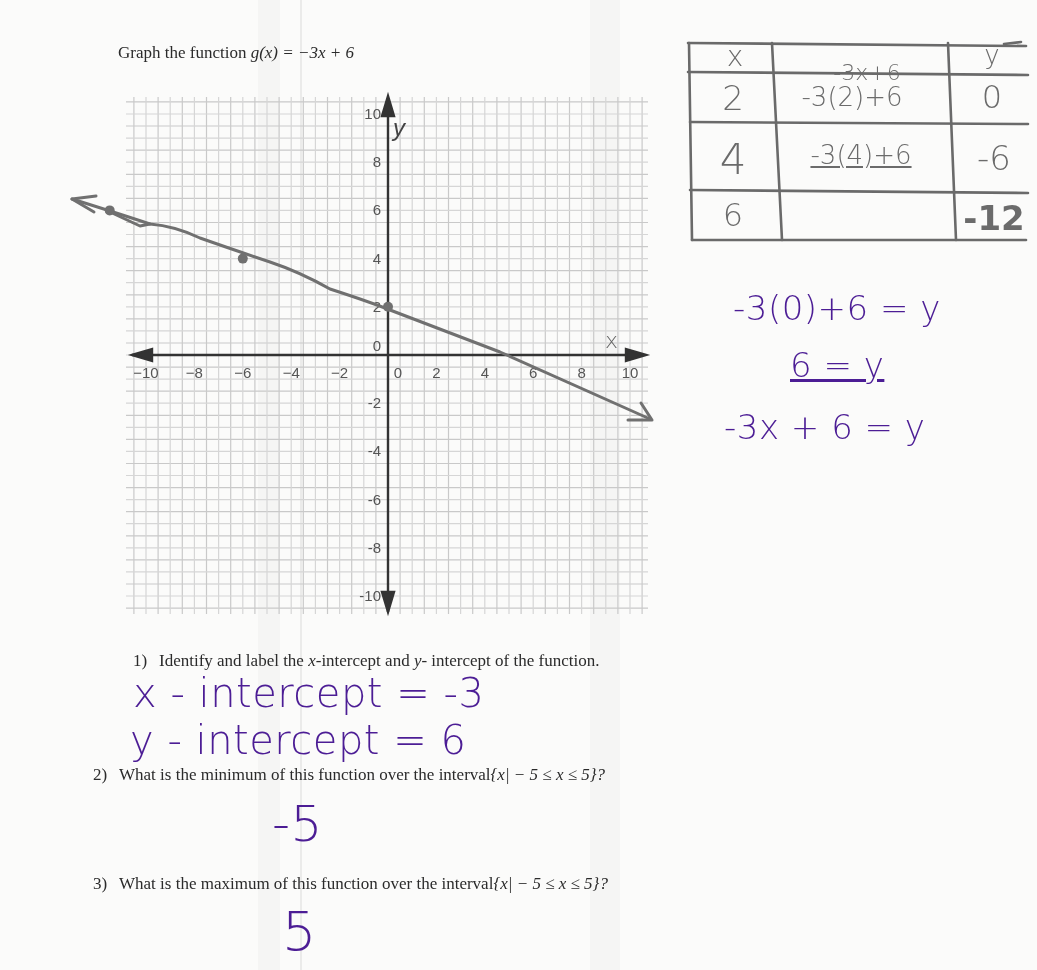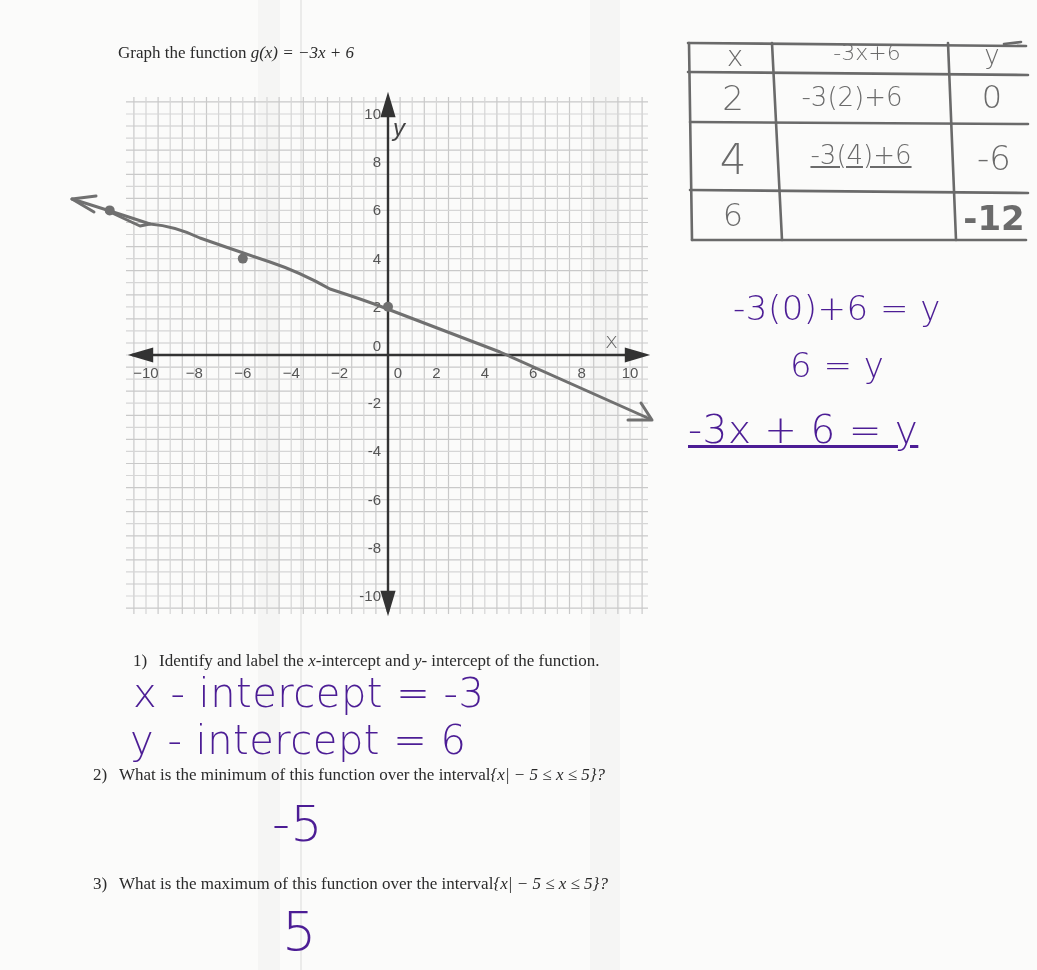--- a/index.html
+++ b/index.html
@@ -176,38 +176,38 @@
       <path d="M2,32 L342,35"></path>
       <path d="M4,82 L342,84"></path>
       <path d="M4,150 L342,153"></path>
       <path d="M6,200 L340,200"></path>
       <path d="M3,3 L6,200"></path>
       <path d="M86,3 L96,200"></path>
       <path d="M262,3 L270,200"></path>
     </g>
   </svg>
   <div class="hcell" style="left:14px;top:0px;width:70px;font-size:28px;">x</div>
-  <div class="hcell" style="left:96px;top:0;width:170px;font-size:22px;">-3x+6</div>
+  <div class="hcell" style="left:96px;top:20px;width:170px;font-size:22px;">-3x+6</div>
   <div class="hcell" style="left:272px;top:0px;width:68px;font-size:26px;">y</div>
 
   <div class="hcell" style="left:8px;top:38px;width:78px;font-size:34px;">2</div>
   <div class="hcell" style="left:96px;top:42px;width:140px;font-size:26px;">-3(2)+6</div>
   <div class="hcell" style="left:272px;top:38px;width:68px;font-size:32px;">0</div>
 
   <div class="hcell" style="left:8px;top:95px;width:78px;font-size:42px;">4</div>
   <div class="hcell" style="left:100px;top:100px;width:150px;font-size:26px;text-decoration:underline;">-3(4)+6</div>
   <div class="hcell" style="left:272px;top:98px;width:72px;font-size:34px;">-6</div>
 
   <div class="hcell" style="left:8px;top:156px;width:78px;font-size:32px;">6</div>
   <div class="hcell" style="left:272px;top:158px;width:72px;font-size:34px;font-weight:bold;">-12</div>
 </div>
 
 <div class="hand" style="left:733px;top:288px;font-size:34px;">-3(0)+6 = y</div>
-<div class="hand" style="left:790px;top:345px;font-size:34px;">6 = y</div>
-<div class="hand" style="left:688px;top:407px;font-size:39px;text-decoration:underline;">-3x + 6 = y</div>
+<div class="hand" style="left:790px;top:345px;font-size:34px;text-decoration:underline;">6 = y</div>
+<div class="hand" style="left:724px;top:407px;font-size:34px;">-3x + 6 = y</div>
 
 <div class="print" style="left:93px;top:651px;margin-left:40px;">
   <span class="qnum">1)</span><span>Identify and label the </span><i>x</i><span>-intercept and </span><i>y</i><span>- intercept of the function.</span>
 </div>
 <div class="hand" style="left:133px;top:670px;font-size:40px;">x - intercept = -3</div>
 <div class="hand" style="left:130px;top:717px;font-size:40px;">y - intercept = 6</div>
 
 <div class="print" style="left:93px;top:765px;">
   <span class="qnum">2)</span><span>What is the minimum of this function over the interval</span><i>{x| − 5 ≤ x ≤ 5}?</i>
 </div>

